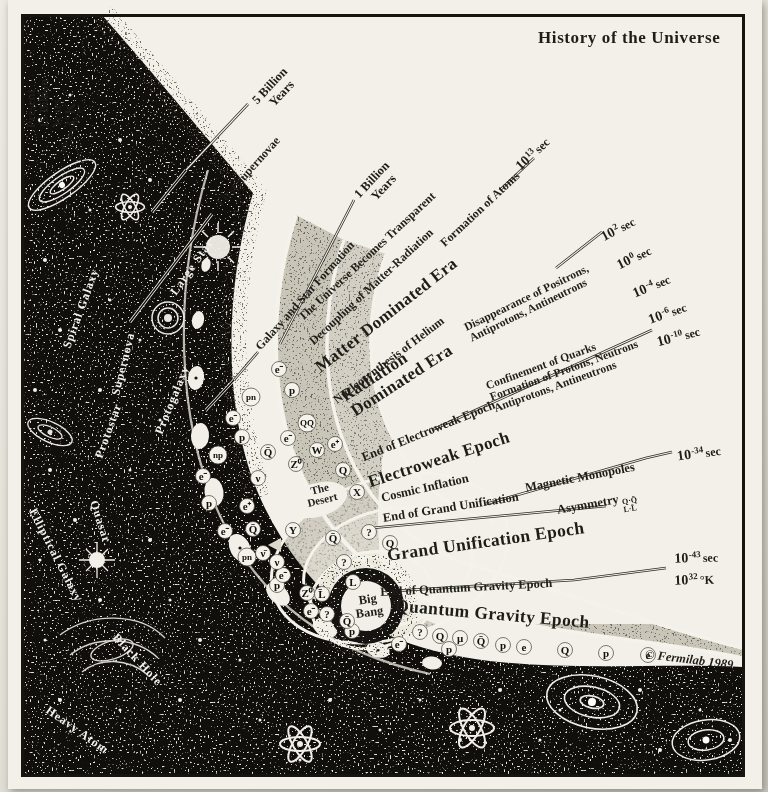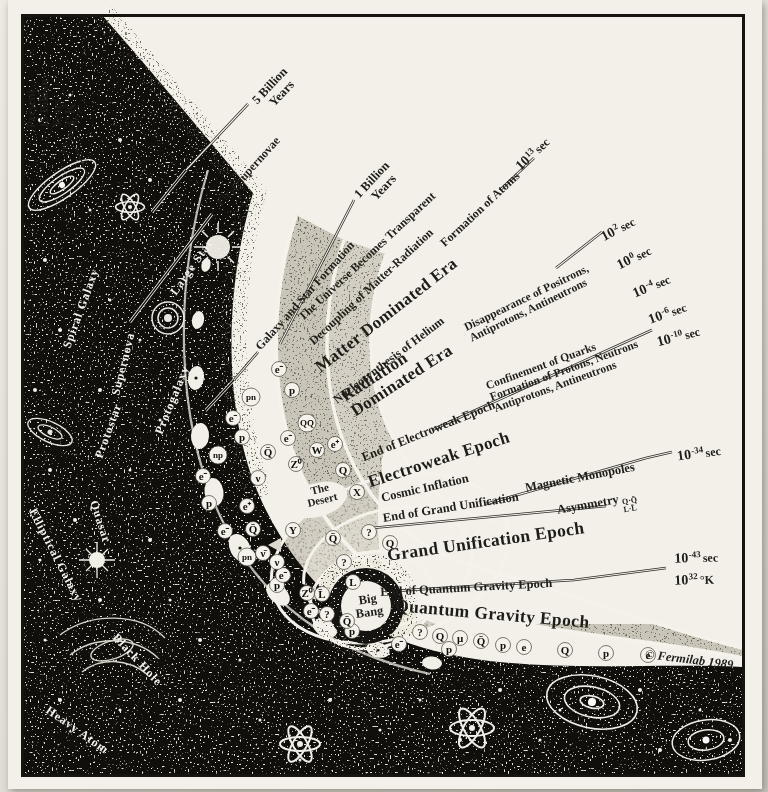--- a/index.html
+++ b/index.html
@@ -331,20 +331,21 @@
         <text x="565" y="650" dy=".36em" text-anchor="middle" fill="#14120d" font-family="&quot;Liberation Serif&quot;,serif" font-weight="bold" font-size="11">Q</text>
         <circle cx="606" cy="653" r="7.5" fill="#f4f2eb" stroke="#46433a" stroke-width=".7"></circle>
         <text x="606" y="653" dy=".36em" text-anchor="middle" fill="#14120d" font-family="&quot;Liberation Serif&quot;,serif" font-weight="bold" font-size="11">p</text>
         <circle cx="648" cy="655" r="7.5" fill="#f4f2eb" stroke="#46433a" stroke-width=".7"></circle>
         <text x="648" y="655" dy=".36em" text-anchor="middle" fill="#14120d" font-family="&quot;Liberation Serif&quot;,serif" font-weight="bold" font-size="11">e</text>
       </g>
 
     <rect x="22.5" y="15.5" width="721" height="760" fill="none" stroke="#16140f" stroke-width="3"></rect>
   </svg>
 
+  <div class="lbl title" style="left:538px;top:29px;">History of the Universe</div>
 
   <div class="lbl present" style="left:25px;top:128px;transform:rotate(-90deg);">
     <div>Present</div>
     <div>15 Billion</div>
     <div>Years</div>
     <div class="big">3°K</div>
   </div>
   <div class="lbl wah" style="left:57px;top:152px;transform:rotate(-68deg);">We are here</div>
 
   <div class="lbl time2" style="left:250px;top:98px;transform:rotate(-47deg);">

